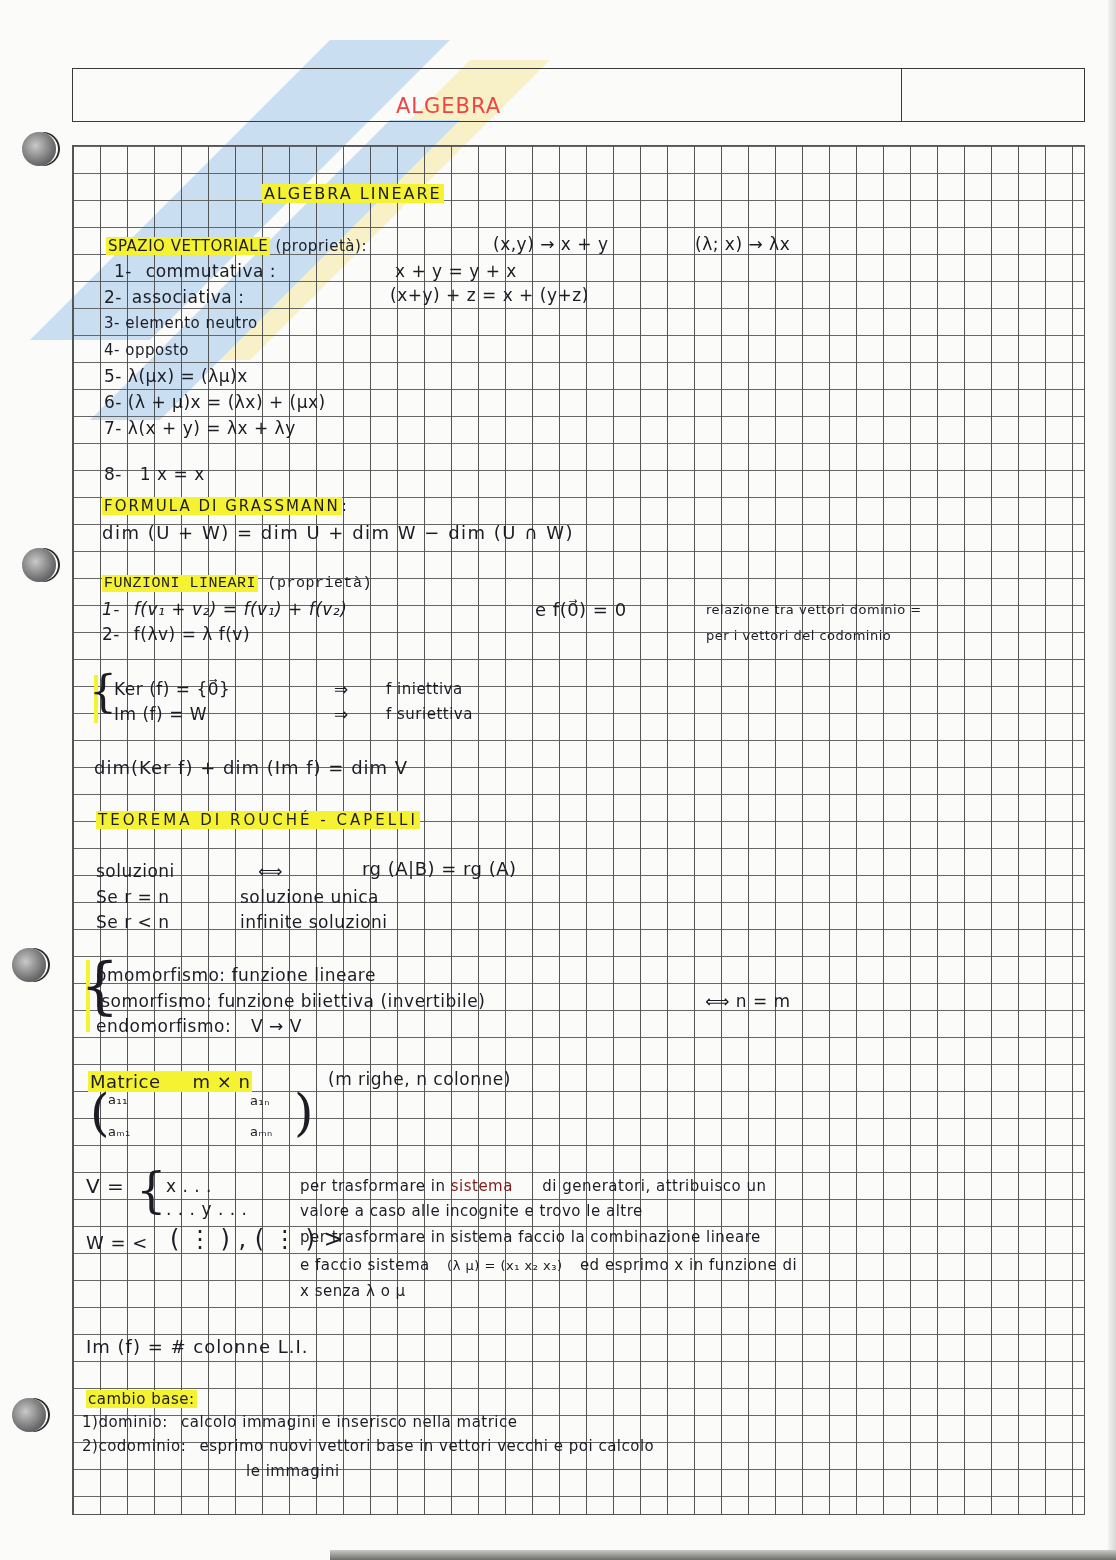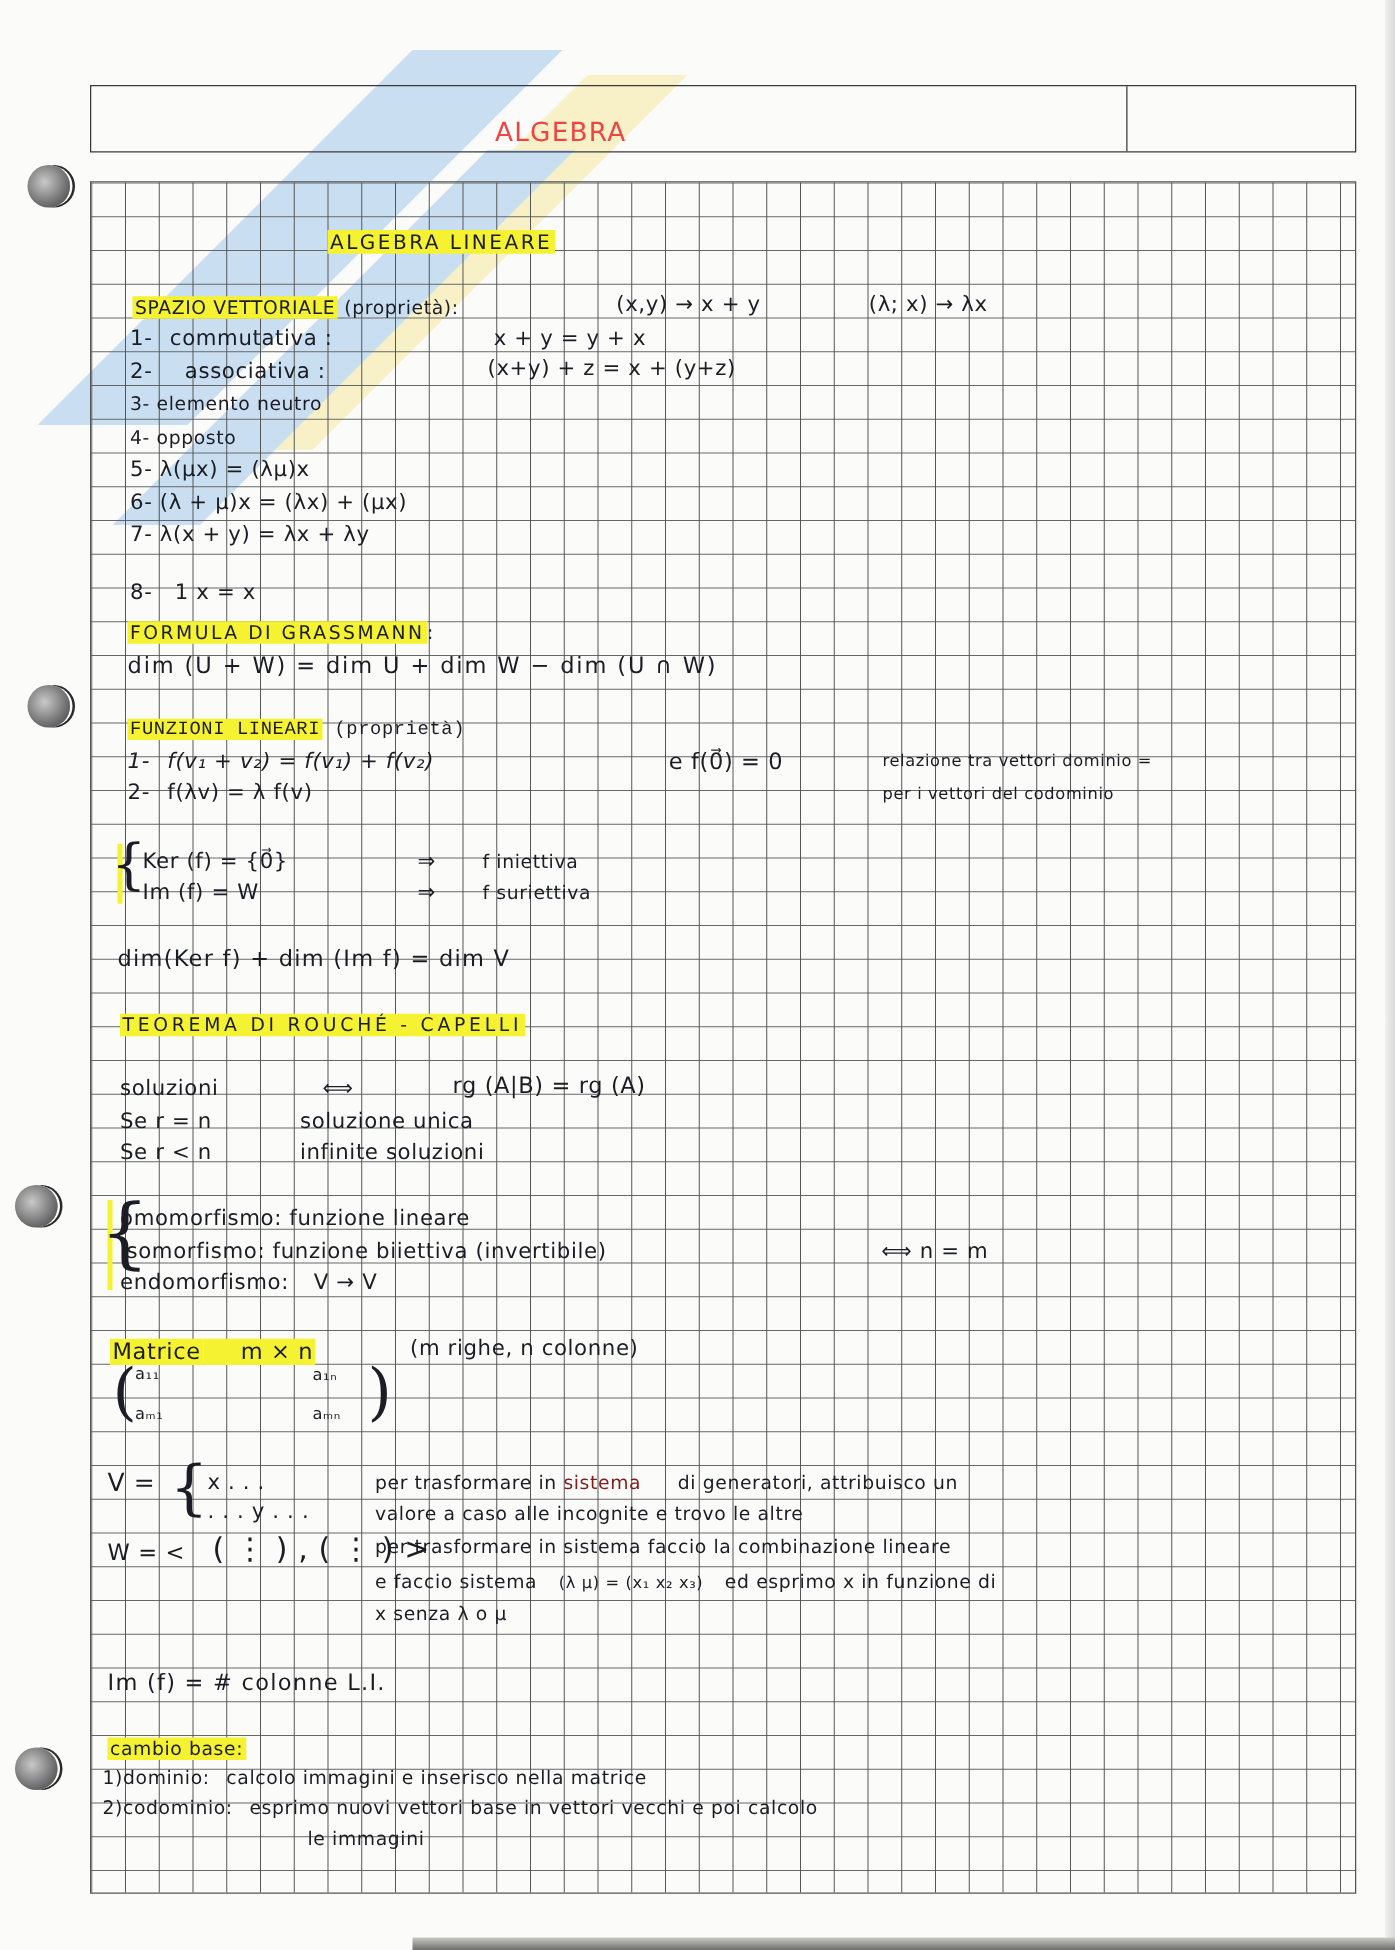--- a/index.html
+++ b/index.html
@@ -88,24 +88,24 @@
   </div>
 
   <div>
     <div class="ink sm" style="left:106px; top:237px;">
       <span class="hl">SPAZIO VETTORIALE</span>
       <span>(proprietà):</span>
     </div>
     <div class="ink" style="left:493px; top:234px;">(x,y) → x + y</div>
     <div class="ink" style="left:695px; top:234px;">(λ; x) → λx</div>
 
-    <div class="ink" style="left:104px; top:261px;"><span>1-</span> <span style="margin-left:8px">commutativa :</span></div>
+    <div class="ink" style="left:114px; top:261px;"><span>1-</span> <span style="margin-left:8px">commutativa :</span></div>
     <div class="ink" style="left:395px; top:261px;">x + y = y + x</div>
 
-    <div class="ink" style="left:104px; top:287px;"><span>2-</span> <span style="margin-left:20px">associativa :</span></div>
+    <div class="ink" style="left:104px; top:287px;"><span>2-</span> <span style="margin-left:4px">associativa :</span></div>
     <div class="ink" style="left:390px; top:285px;">(x+y) + z = x + (y+z)</div>
 
     <div class="ink sm" style="left:104px; top:314px;"><span>3-</span> <span>elemento neutro</span></div>
     <div class="ink sm" style="left:104px; top:341px;"><span>4-</span> <span>opposto</span></div>
     <div class="ink" style="left:104px; top:366px;"><span>5-</span> <span>λ(μx) = (λμ)x</span></div>
     <div class="ink" style="left:104px; top:392px;"><span>6-</span> <span>(λ + μ)x = (λx) + (μx)</span></div>
     <div class="ink" style="left:104px; top:418px;"><span>7-</span> <span>λ(x + y) = λx + λy</span></div>
     <div class="ink" style="left:104px; top:464px;"><span>8-</span> <span style="margin-left:12px">1 x = x</span></div>
   </div>
 

